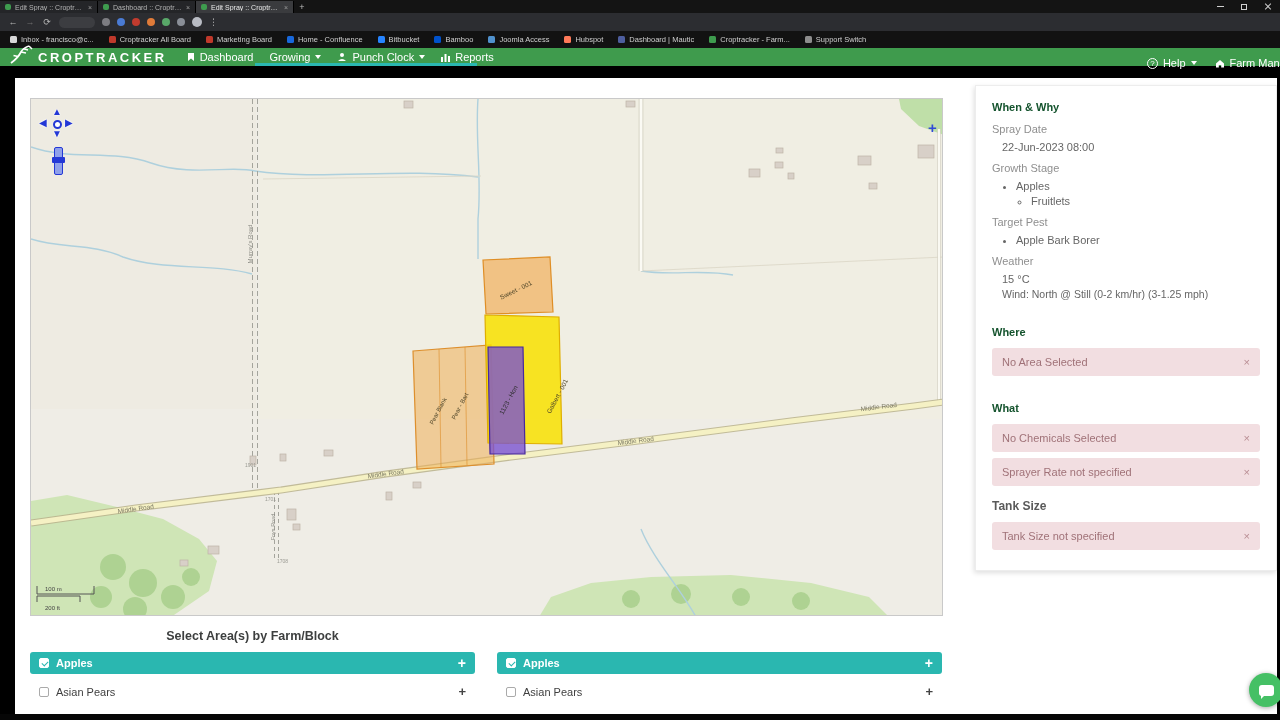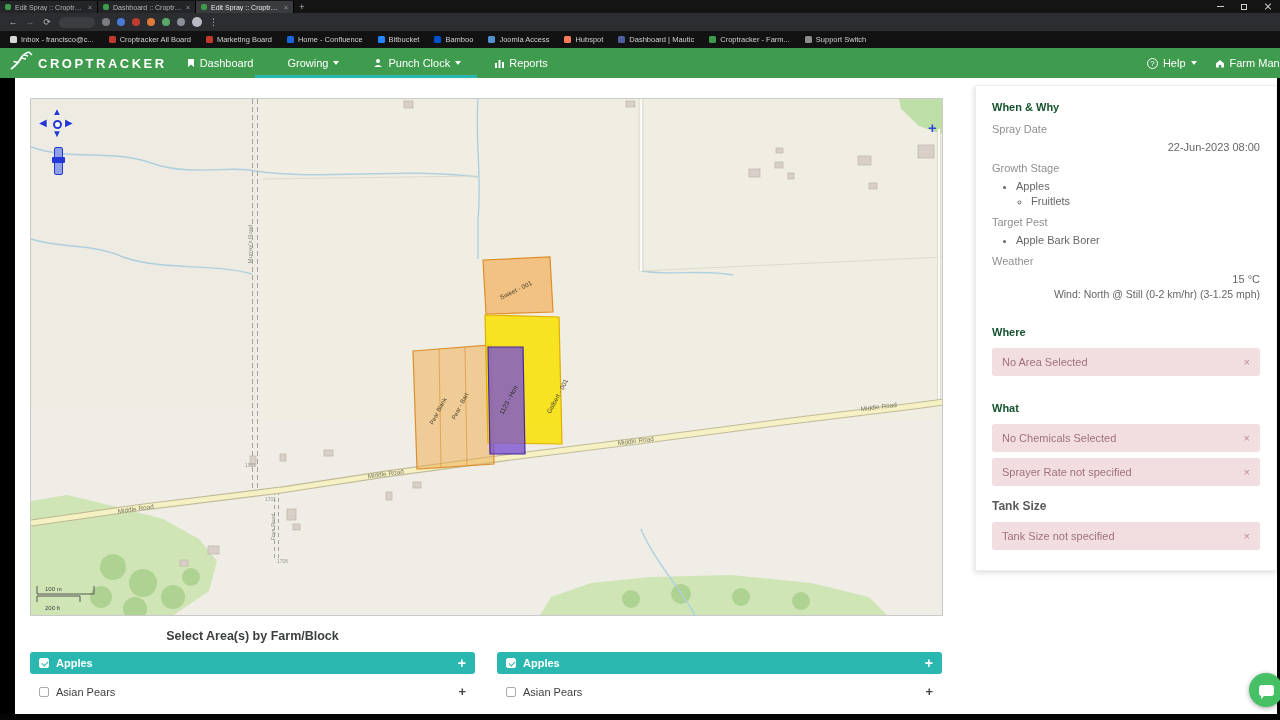--- a/index.html
+++ b/index.html
@@ -31,23 +31,23 @@
   .ext-pill { width:36px; height:11px; border-radius:6px; background:#3c3d41; }
   .ext-dot { width:8px; height:8px; border-radius:50%; }
   .avatar { width:10px; height:10px; border-radius:50%; background:#b9bcc4; }
   .menu-dots { color:#c4c4c4; font-size:9px; }
 
   .bookmarksbar { position:absolute; left:0; top:31px; width:1280px; height:17px; background:#121212; display:flex; align-items:center; padding:0 10px; gap:15px; overflow:hidden; }
   .bm { display:flex; align-items:center; gap:4px; font-size:7.5px; color:#cfcfcf; white-space:nowrap; }
   .bm-ico { width:7px; height:7px; border-radius:1.5px; flex:none; }
 
   
-  .appheader { position:absolute; left:0; top:48px; width:1280px; height:30px; background:#3f9b4d; display:flex; align-items:center; color:#fff; padding:0 8px; }
+  .appheader { position:absolute; left:0; top:48px; width:1280px; height:18px; background:#3f9b4d; display:flex; align-items:center; color:#fff; padding:0 8px; }
   .brand { font-size:13px; font-weight:700; letter-spacing:2.5px; margin-left:4px; }
-  .mainnav { display:flex; margin-left:20px; gap:34px; align-items:center; font-size:11px; }
+  .mainnav { display:flex; margin-left:20px; gap:16px; align-items:center; font-size:11px; }
   .nav-item { display:flex; align-items:center; gap:5px; white-space:nowrap; }
   .caret { width:0; height:0; border-left:3.5px solid transparent; border-right:3.5px solid transparent; border-top:4px solid #fff; }
   .hdr-right { position:absolute; right:-18px; top:0; height:30px; display:flex; align-items:center; gap:18px; font-size:11px; }
   .qcirc { width:11px; height:11px; border:1px solid #fff; border-radius:50%; font-size:8px; line-height:9px; text-align:center; }
   .active-bar { position:absolute; left:255px; bottom:0; width:222px; height:3px; background:#2ab7b1; }
 
   
   .page { position:absolute; left:15px; top:78px; width:1262px; height:636px; background:#fff; }
 
   .map { position:absolute; left:15px; top:20px; width:913px; height:518px; border:1px solid #c9c9c9; background:#efede6; overflow:hidden; }
@@ -57,21 +57,21 @@
   .pan-a { position:absolute; font-size:10px; color:#2438d6; text-shadow:0 0 2px #fff, 0 0 2px #fff; }
   .pan-c { position:absolute; left:16px; top:13px; width:9px; height:9px; background:#fff; border:2px solid #2438d6; border-radius:50%; }
   .zoom-track { position:absolute; left:17px; top:40px; width:9px; height:28px; background:#8fa0ea; border:1px solid #2438d6; border-radius:2px; }
   .zoom-handle { position:absolute; left:15px; top:50px; width:13px; height:6px; background:#2438d6; border-radius:1px; }
 
   
   .side-panel { position:absolute; left:960px; top:7px; width:302px; height:486px; background:#fff; border:1px solid #ededed; box-shadow:-1px 2px 5px rgba(0,0,0,.13); padding:13px 16px; overflow:hidden; }
   .side-panel h3 { font-size:11px; color:#14532d; font-weight:700; margin:2px 0 10px; }
   .side-panel h3.mt { margin-top:26px; }
   .plabel { font-size:11px; color:#8f8f8f; margin:9px 0 6px; }
-  .pvalue { font-size:11px; color:#666; margin:2px 0 3px 10px;text-align:right; }
+  .pvalue { font-size:11px; color:#666; margin:2px 0 3px 10px; }
   .side-panel ul { margin:2px 0 4px 24px; font-size:11px; color:#666; }
   .side-panel ul ul { list-style-type:circle; margin:2px 0 2px 15px; }
   .side-panel li { margin:3px 0; }
   .psub { font-size:12px; color:#5a5a5a; font-weight:700; margin:13px 0 9px; }
   .alert { height:28px; background:#f2dee1; border-radius:3px; display:flex; align-items:center; padding:0 10px; font-size:11px; color:#a07278; margin:4px 0 6px; }
   .alert .x { margin-left:auto; color:#b98d93; font-size:11px; }
 
   
   .sel-title { position:absolute; width:445px; text-align:center; top:551px; font-size:12.5px; color:#3d3f3f; font-weight:600; }
   .sel-bar { position:absolute; top:574px; width:445px; height:22px; background:#2ab7b0; border-radius:3px; display:flex; align-items:center; padding:0 9px; color:#fff; font-size:11px; font-weight:600; }

